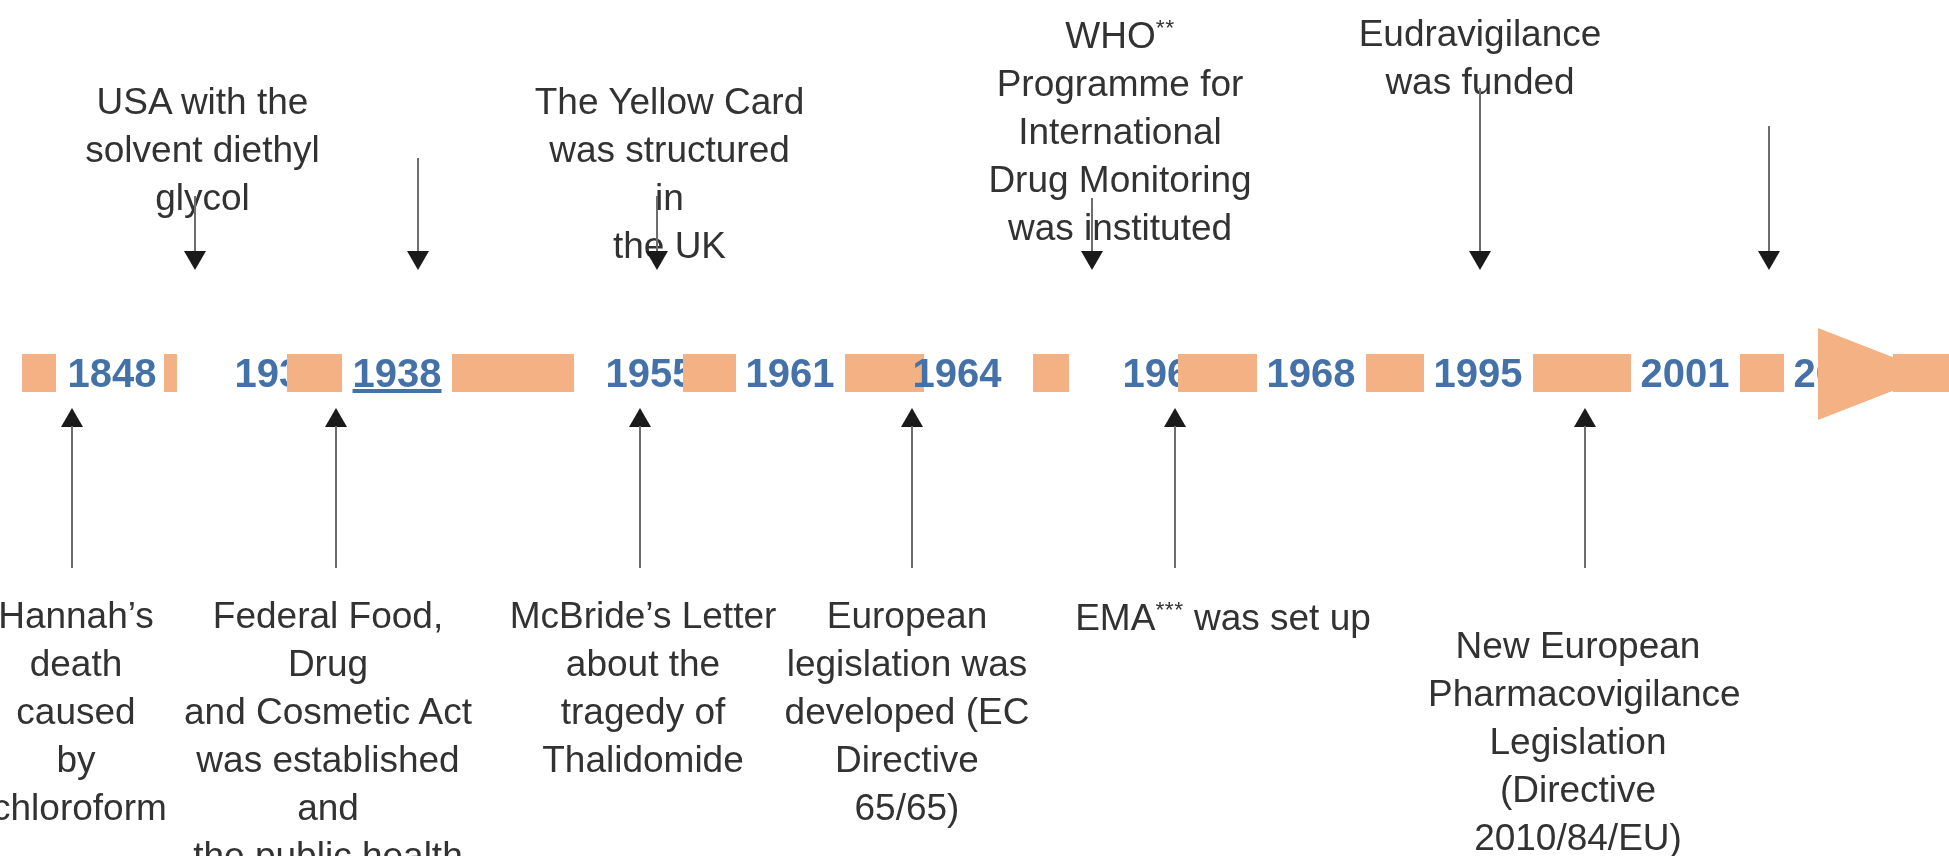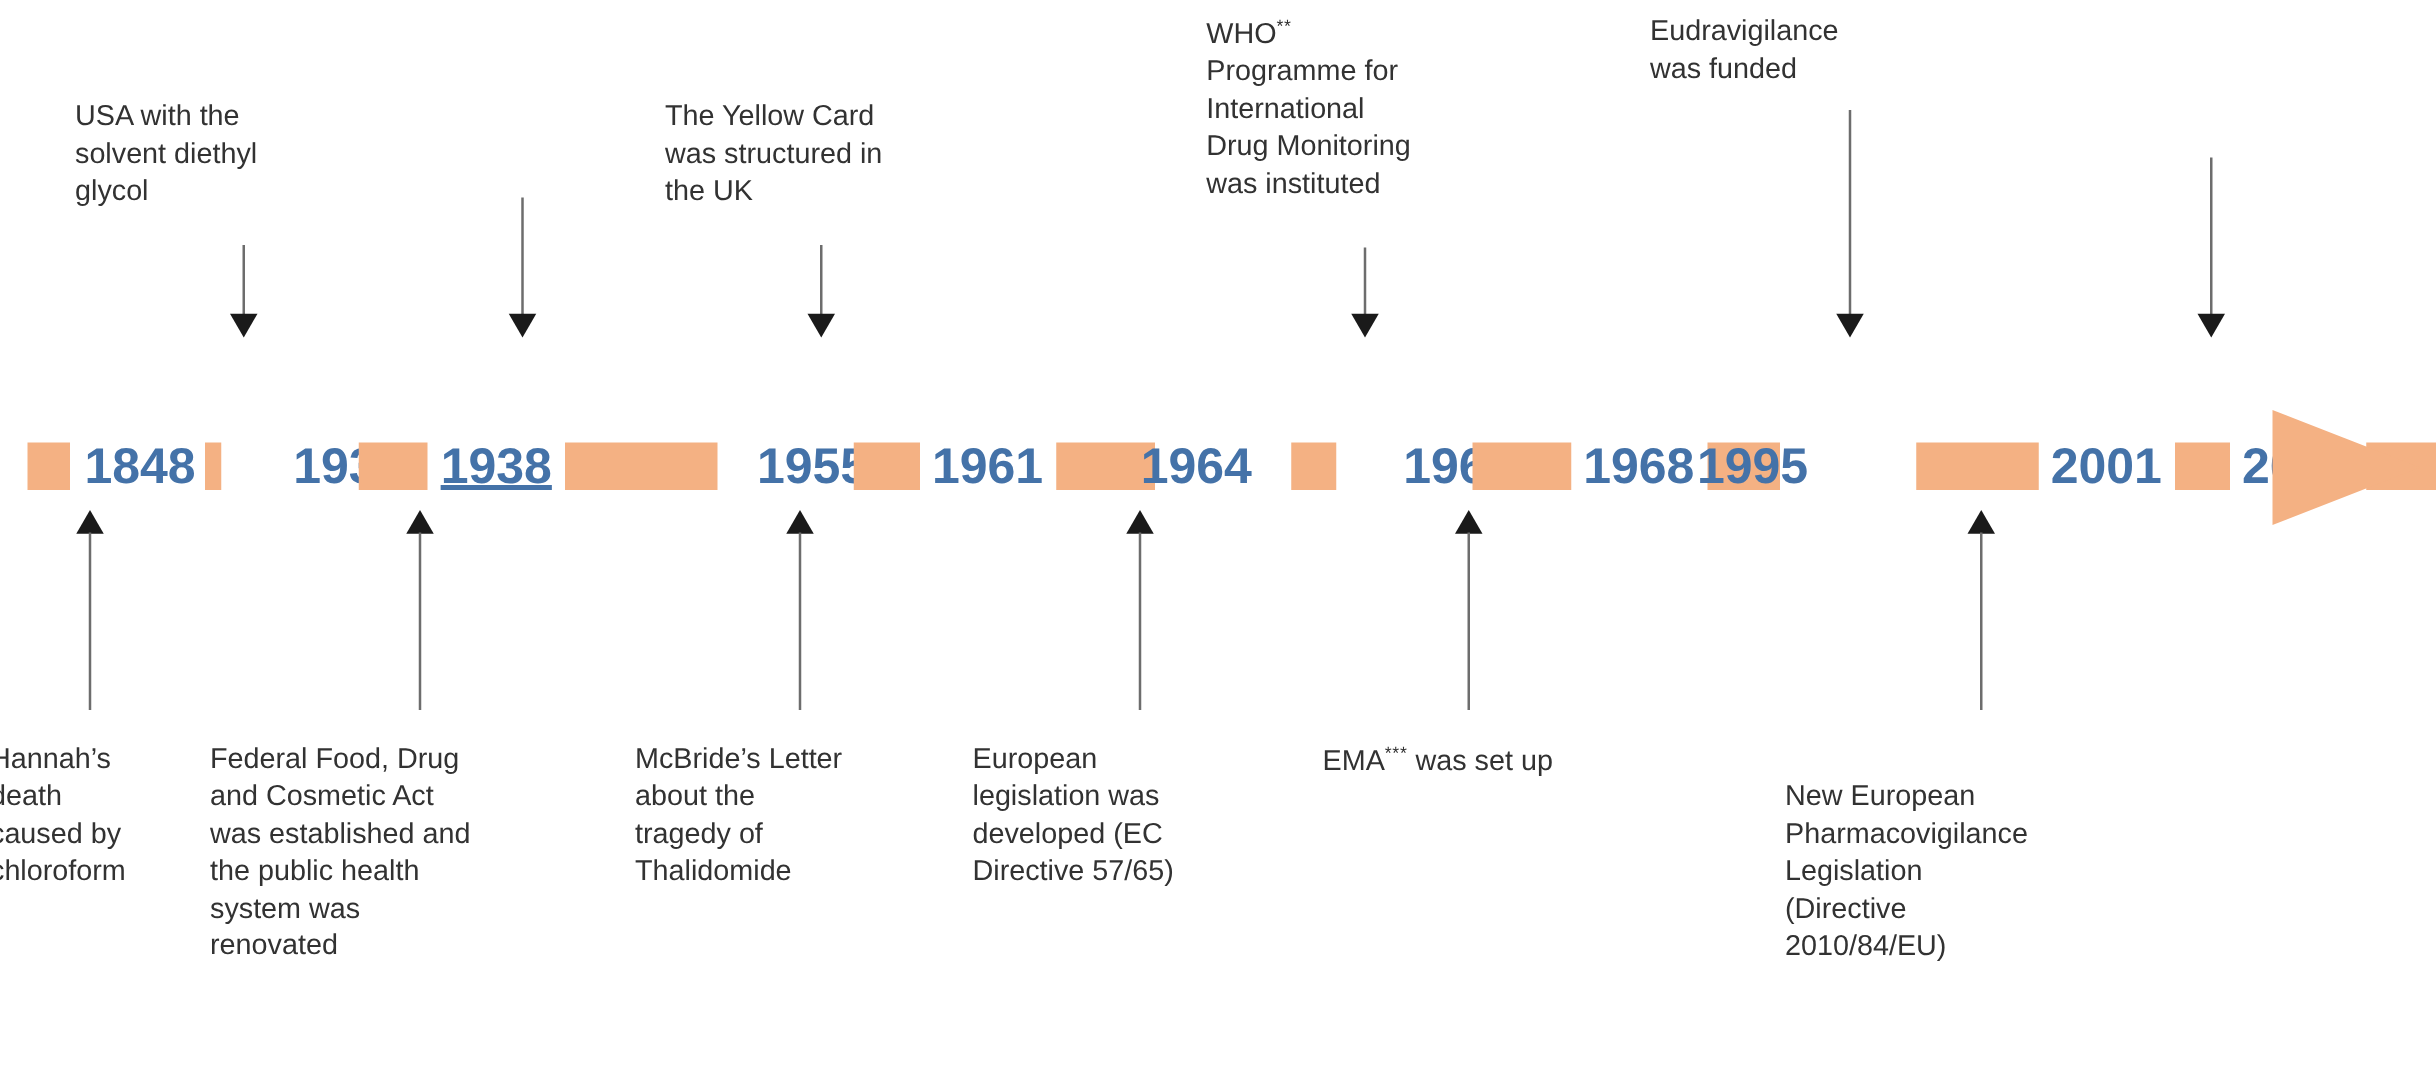--- a/index.html
+++ b/index.html
@@ -15,22 +15,22 @@
     position: relative;
     width: 1949px;
     height: 856px;
     background: #ffffff;
     overflow: hidden;
   }
 
   
   .callout {
     position: absolute;
-    text-align: left;
-    font-size: 23px;
+    text-align: center;
+    font-size: 37px;
     line-height: 1.30;
     color: #323232;
     white-space: pre-line;
     font-family: "Liberation Sans", sans-serif;
   }
   .callout .sup {
     font-size: 0.62em;
     vertical-align: super;
     line-height: 0;
     letter-spacing: 0.5px;
@@ -163,21 +163,21 @@
     <div class="year" style="left:578px; width:100px;margin-left:22px;">1955</div>
     <div class="seg" style="left:683px; width:53px;"></div>
     <div class="year" style="left:740px; width:100px;">1961</div>
     <div class="seg" style="left:845px; width:79px;"></div>
     <div class="year" style="left:907px; width:100px;">1964</div>
     <div class="seg" style="left:1033px; width:36px;"></div>
     <div class="year" style="left:1117px; width:100px;">1965</div>
     <div class="seg" style="left:1178px; width:79px;"></div>
     <div class="year" style="left:1261px; width:100px;">1968</div>
     <div class="seg" style="left:1366px; width:58px;"></div>
-    <div class="year" style="left:1352px; width:100px;">1995</div>
+    <div class="year" style="left:1428px; width:100px;">1995</div>
     <div class="seg" style="left:1533px; width:98px;"></div>
     <div class="year" style="left:1635px; width:100px;">2001</div>
     <div class="seg" style="left:1740px; width:44px;"></div>
     <div class="year" style="left:1788px; width:100px;">2018</div>
     <div class="seg" style="left:1893px; width:56px;"></div>
 
     <div id="arrow-head"></div>
   </div>
 
   <div class="connector up" style="left:60px; top:408px; width:24px; height:160px;">
@@ -209,21 +209,21 @@
 tragedy of
 Thalidomide</div>
 
   <div class="connector up" style="left:900px; top:408px; width:24px; height:160px;">
     <div class="head"></div>
     <div class="stem" style="height:142px;"></div>
   </div>
   <div class="callout" style="left:778px; top:592px; width:258px;">European
 legislation was
 developed (EC
-Directive 57/65)</div>
+Directive 65/65)</div>
 
   <div class="connector up" style="left:1163px; top:408px; width:24px; height:160px;">
     <div class="head"></div>
     <div class="stem" style="height:142px;"></div>
   </div>
   <div class="callout" style="left:1058px; top:594px; width:330px;"><span>EMA</span><span class="sup">***</span><span> was set up</span></div>
 
   <div class="connector up" style="left:1573px; top:408px; width:24px; height:160px;">
     <div class="head"></div>
     <div class="stem" style="height:142px;"></div>

